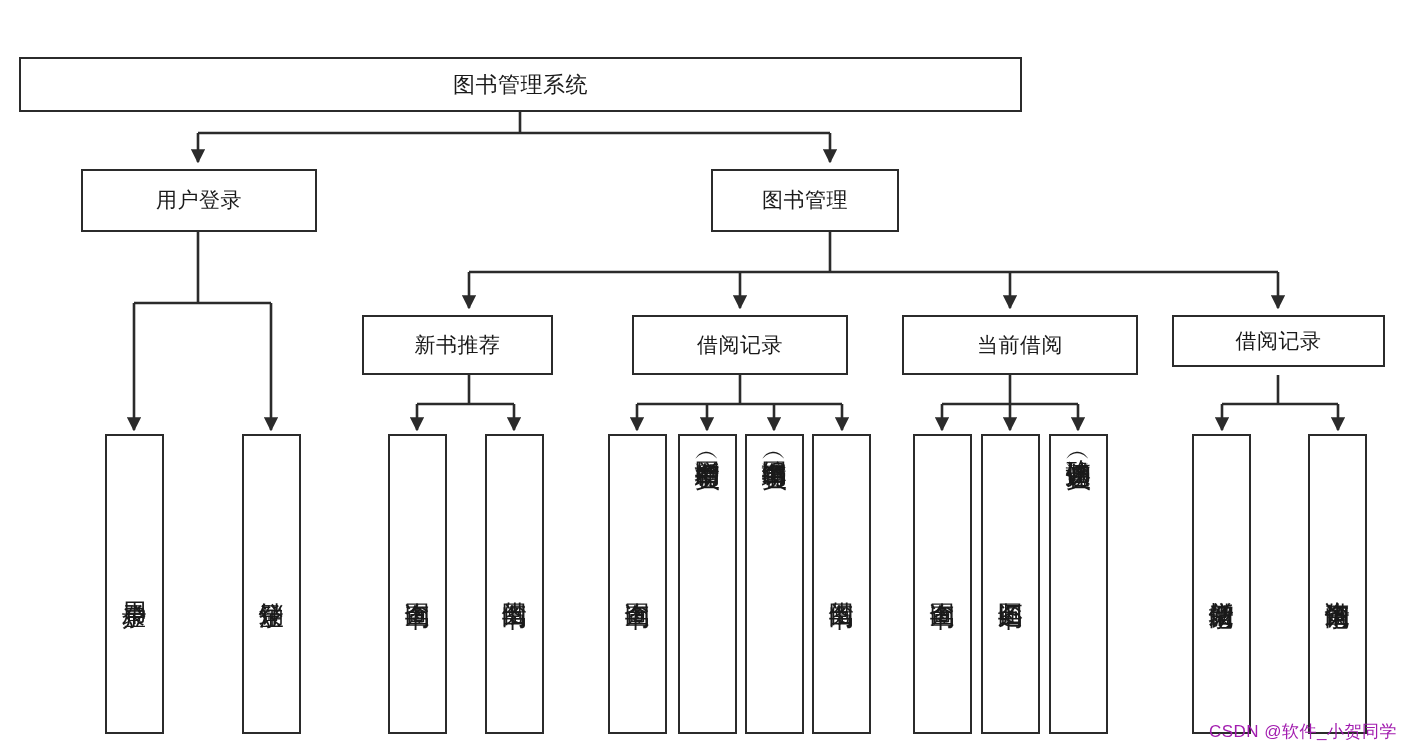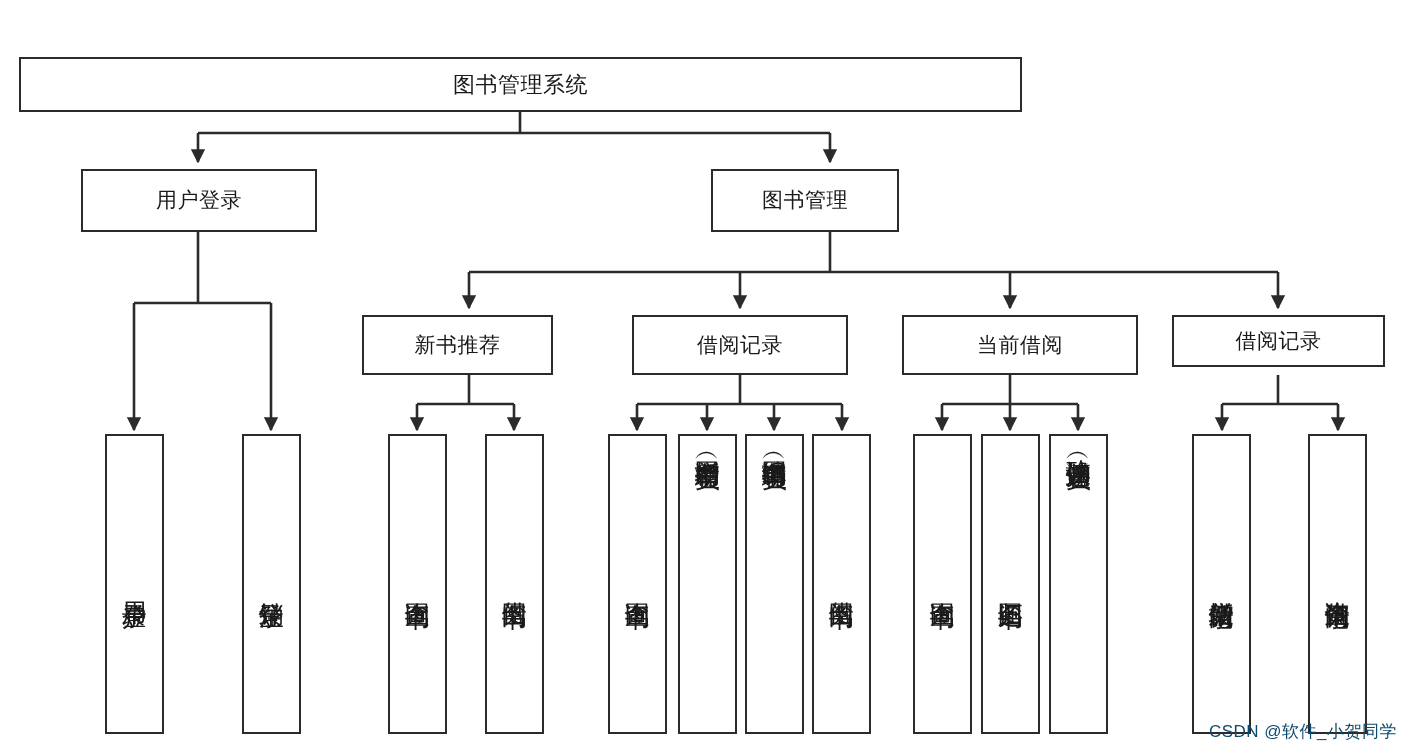--- a/index.html
+++ b/index.html
@@ -60,21 +60,21 @@
   .node.vert.midalign {
     align-items: center;
     padding-top: 0;
   }
   #root-node .label { font-size: 22px; }
   .watermark {
     position: absolute;
     right: 8px;
     bottom: 4px;
     font-size: 17px;
-    color: #0c4a6e;
+    color: #a21caf;
     letter-spacing: 0.5px;
     pointer-events: none;
     text-align: center;
   }
 </style>
 </head>
 <body>
 
 <div id="canvas">
 

